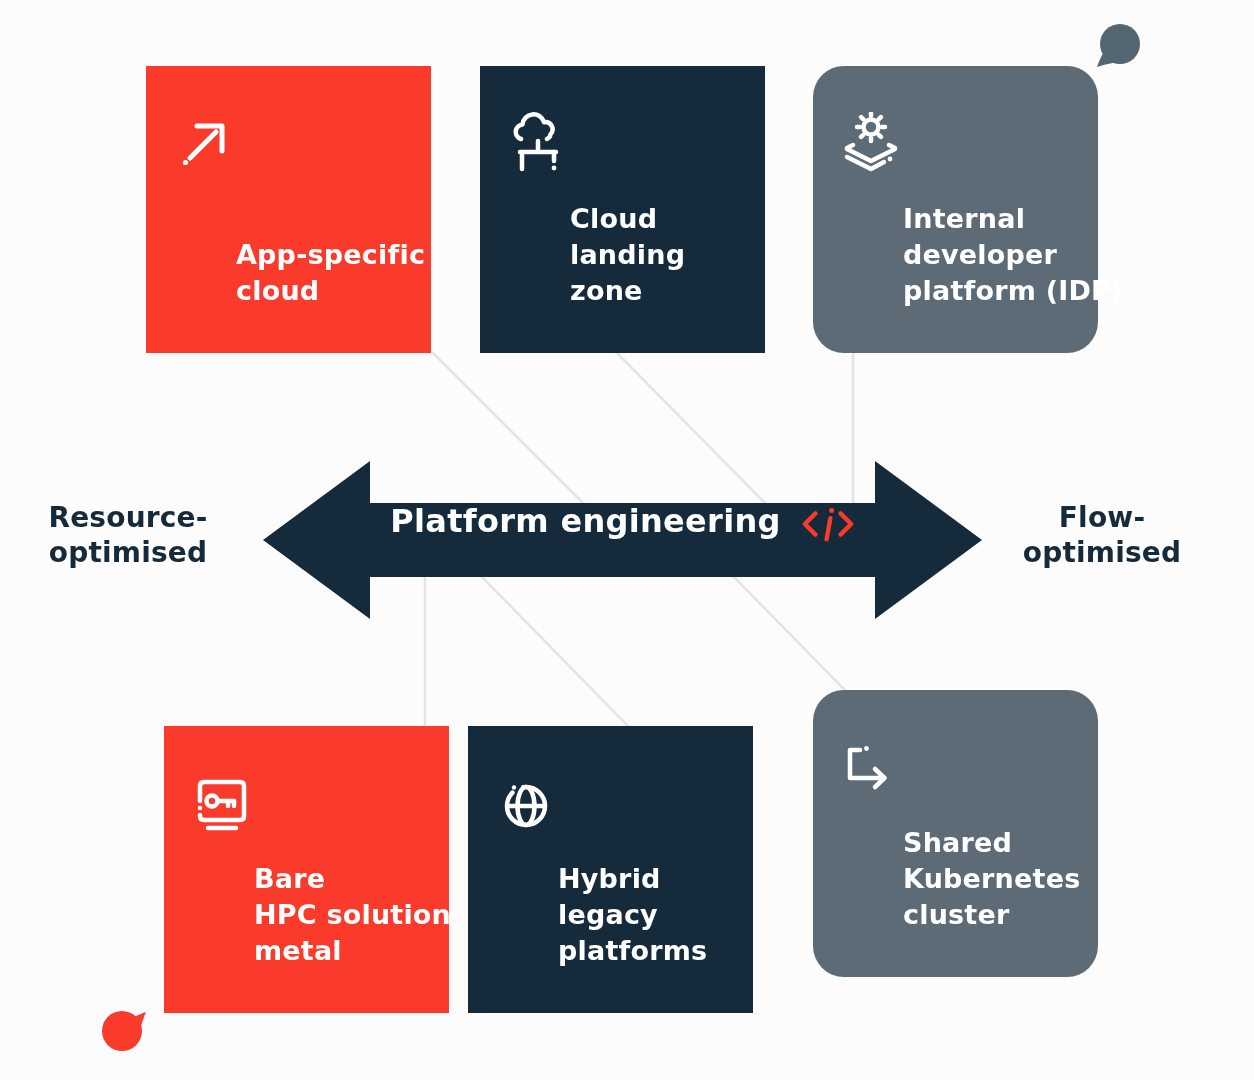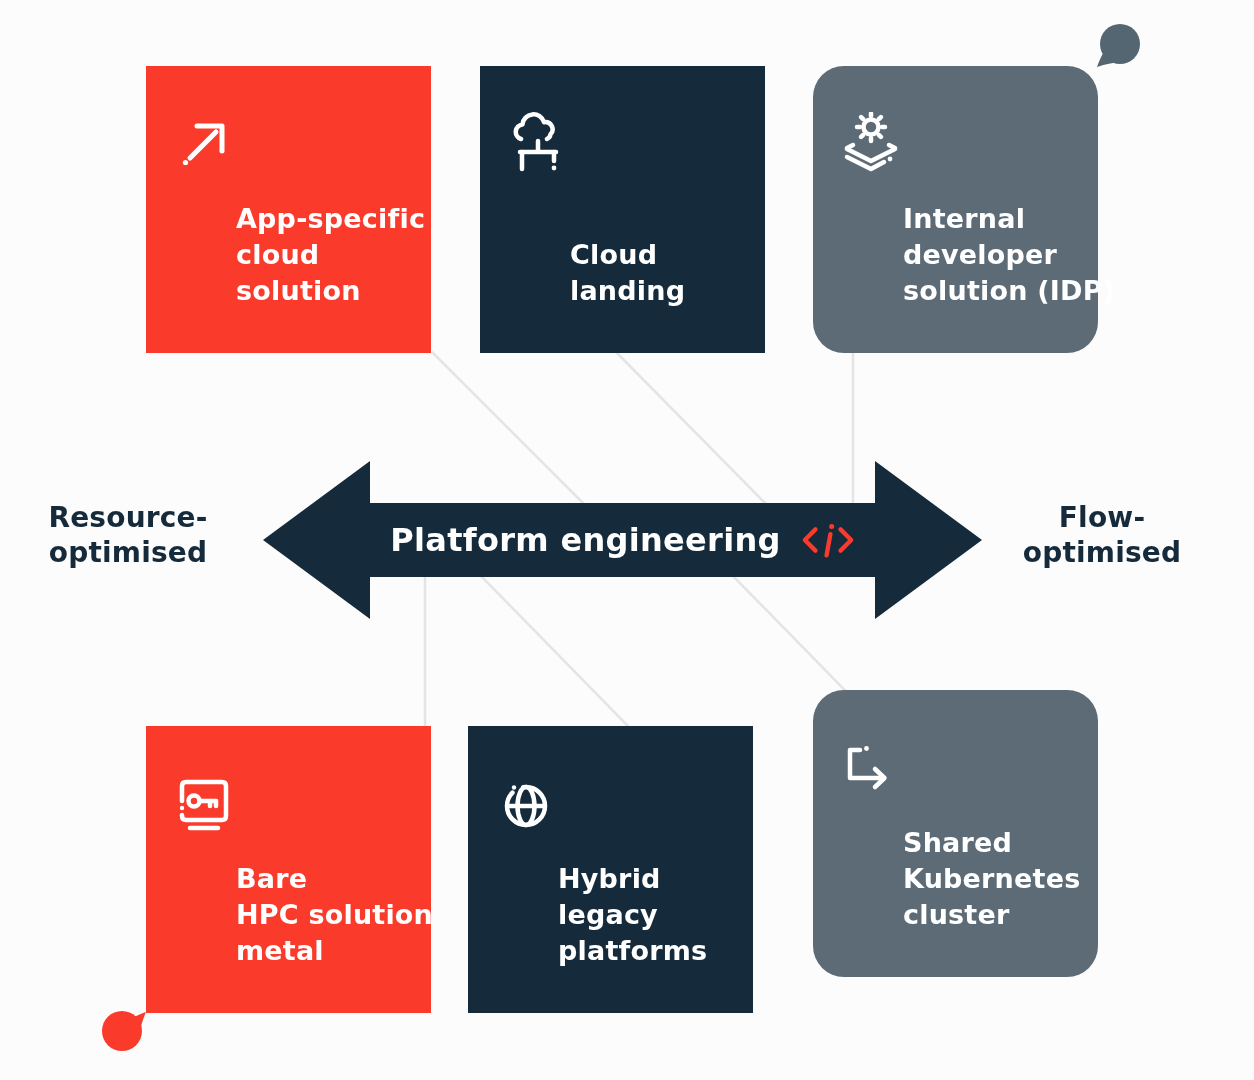--- a/index.html
+++ b/index.html
@@ -18,33 +18,33 @@
   .box.slate{background:#5c6b76;border-radius:31px;}
   .box .icon{width:64px;height:64px;flex:0 0 auto;}
   .box .label{
     margin-top:auto;font-weight:700;font-size:27px;line-height:36px;
     letter-spacing:.2px;white-space:nowrap;
   }
   .box .label span{display:block;}
   .pos-top-left{left:146px;top:66px;}
   .pos-top-mid{left:480px;top:66px;}
   .pos-top-right{left:813px;top:66px;}
-  .pos-bottom-left{left:146px;top:726px;}
+  .pos-bottom-left{left:164px;top:726px;}
   .pos-bottom-mid{left:468px;top:726px;}
   .pos-bottom-right{left:813px;top:690px;}
   .side-label{
     position:absolute;font-weight:700;font-size:28px;line-height:35px;
     color:#152b3c;text-align:center;letter-spacing:.2px;
   }
   .side-label span{display:block;}
   .side-left{left:22px;top:500px;width:212px;}
   .side-right{left:996px;top:500px;width:212px;}
   .arrow-label{
     position:absolute;left:370px;top:502px;width:505px;height:76px;
-    display:flex;align-items:center;justify-content:center;gap:20px;
+    display:flex;justify-content:center;gap:20px;
     color:#ffffff;font-weight:700;font-size:32px;letter-spacing:.3px;white-space:nowrap;
   }
 </style>
 </head>
 <body>
 
 <div class="stage">
 
   <svg class="underlay" width="1254" height="1080" viewBox="0 0 1254 1080">
 
@@ -72,52 +72,52 @@
 
   <div class="box red pos-top-left">
     <svg class="icon" viewBox="0 0 64 64" fill="none" stroke="#ffffff" stroke-width="5" stroke-linecap="round" stroke-linejoin="round">
       <path d="M18,46 L44,20"></path>
       <path d="M25,14 H50 V39"></path>
       <circle cx="13.5" cy="50.5" r="2.6" fill="#ffffff" stroke="none"></circle>
     </svg>
     <div class="label">
       <span>App-specific</span>
       <span>cloud</span>
-      <span>solution</span>
     </div>
   </div>
 
   <div class="box navy pos-top-mid">
     <svg class="icon" viewBox="0 0 64 64" fill="none" stroke="#ffffff" stroke-width="4.5" stroke-linecap="round" stroke-linejoin="round">
       <path d="M15,27 a7.5,7.5 0 0 1 1.5,-14.6 a11,11 0 0 1 21.5,-2.2 a7.2,7.2 0 0 1 6.5,12.1 a6,6 0 0 1 -3.5,4.7"></path>
       <path d="M32,29 V38"></path>
       <path d="M14,40 H50"></path>
       <path d="M16,40 V57"></path>
       <path d="M48,40 V49"></path>
       <circle cx="48" cy="56" r="2.4" fill="#ffffff" stroke="none"></circle>
     </svg>
     <div class="label">
       <span>Cloud</span>
       <span>landing</span>
+      <span>zone</span>
     </div>
   </div>
 
   <div class="box slate pos-top-right">
     <svg class="icon" viewBox="0 0 64 64" fill="none" stroke="#ffffff" stroke-width="4.5" stroke-linecap="round" stroke-linejoin="round">
       <circle cx="32" cy="15" r="7.5"></circle>
       <path d="M43,15 H46 M39.8,22.8 L41.9,24.9 M32,26 V29 M24.2,22.8 L22.1,24.9 M21,15 H18 M24.2,7.2 L22.1,5.1 M32,4 V1.5 M39.8,7.2 L41.9,5.1"></path>
       <path d="M8,36 L14,33 M50,33 L56,36"></path>
       <path d="M8,37 L32,49 L56,37"></path>
       <path d="M8,45 L32,57 L45,50"></path>
       <circle cx="51" cy="47" r="2.4" fill="#ffffff" stroke="none"></circle>
     </svg>
     <div class="label">
       <span>Internal</span>
       <span>developer</span>
-      <span>solution (IDP)</span>
+      <span>platform (IDP)</span>
     </div>
   </div>
 
   <div class="box red pos-bottom-left">
     <svg class="icon" viewBox="0 0 64 64" fill="none" stroke="#ffffff" stroke-width="4.5" stroke-linecap="round" stroke-linejoin="round">
       <path d="M10,29 V14 Q10,10 14,10 H50 Q54,10 54,14 V44 Q54,48 50,48 H14 Q10,48 10,44 V43"></path>
       <circle cx="22" cy="29" r="5.5"></circle>
       <path d="M27.5,29 H44"></path>
       <path d="M38,29 V34 M44,29 V34"></path>
       <path d="M18,56 H46"></path>

